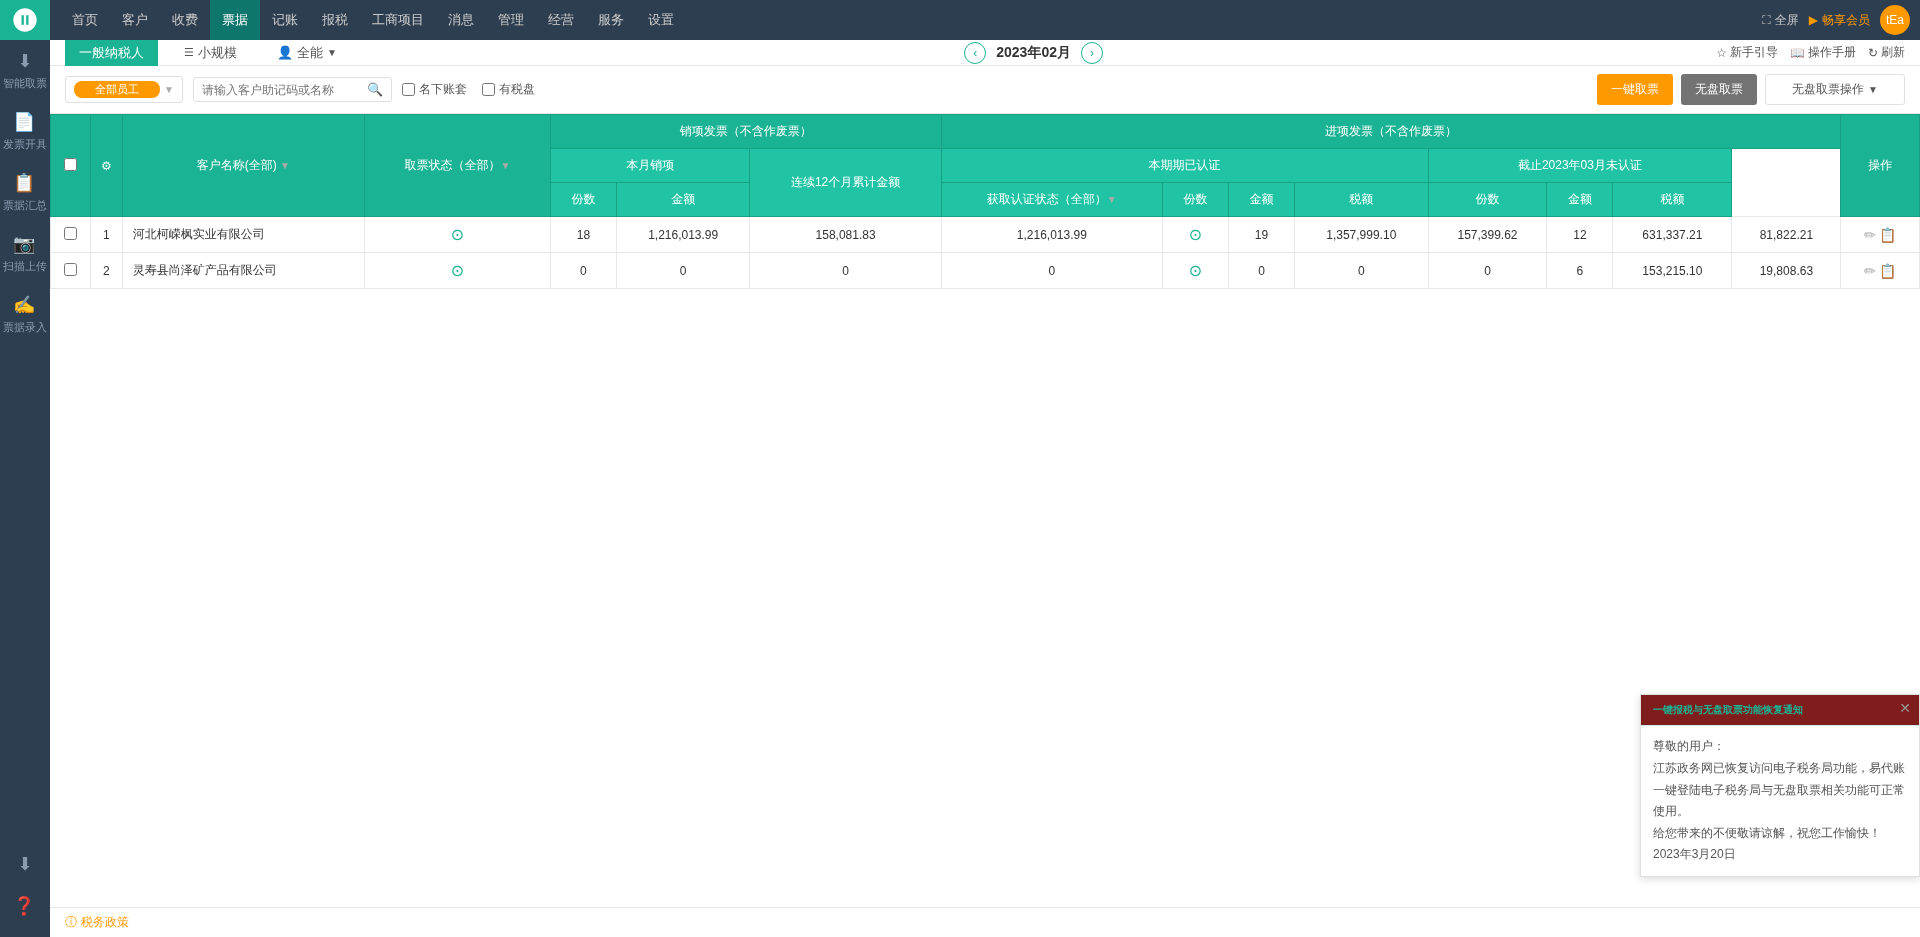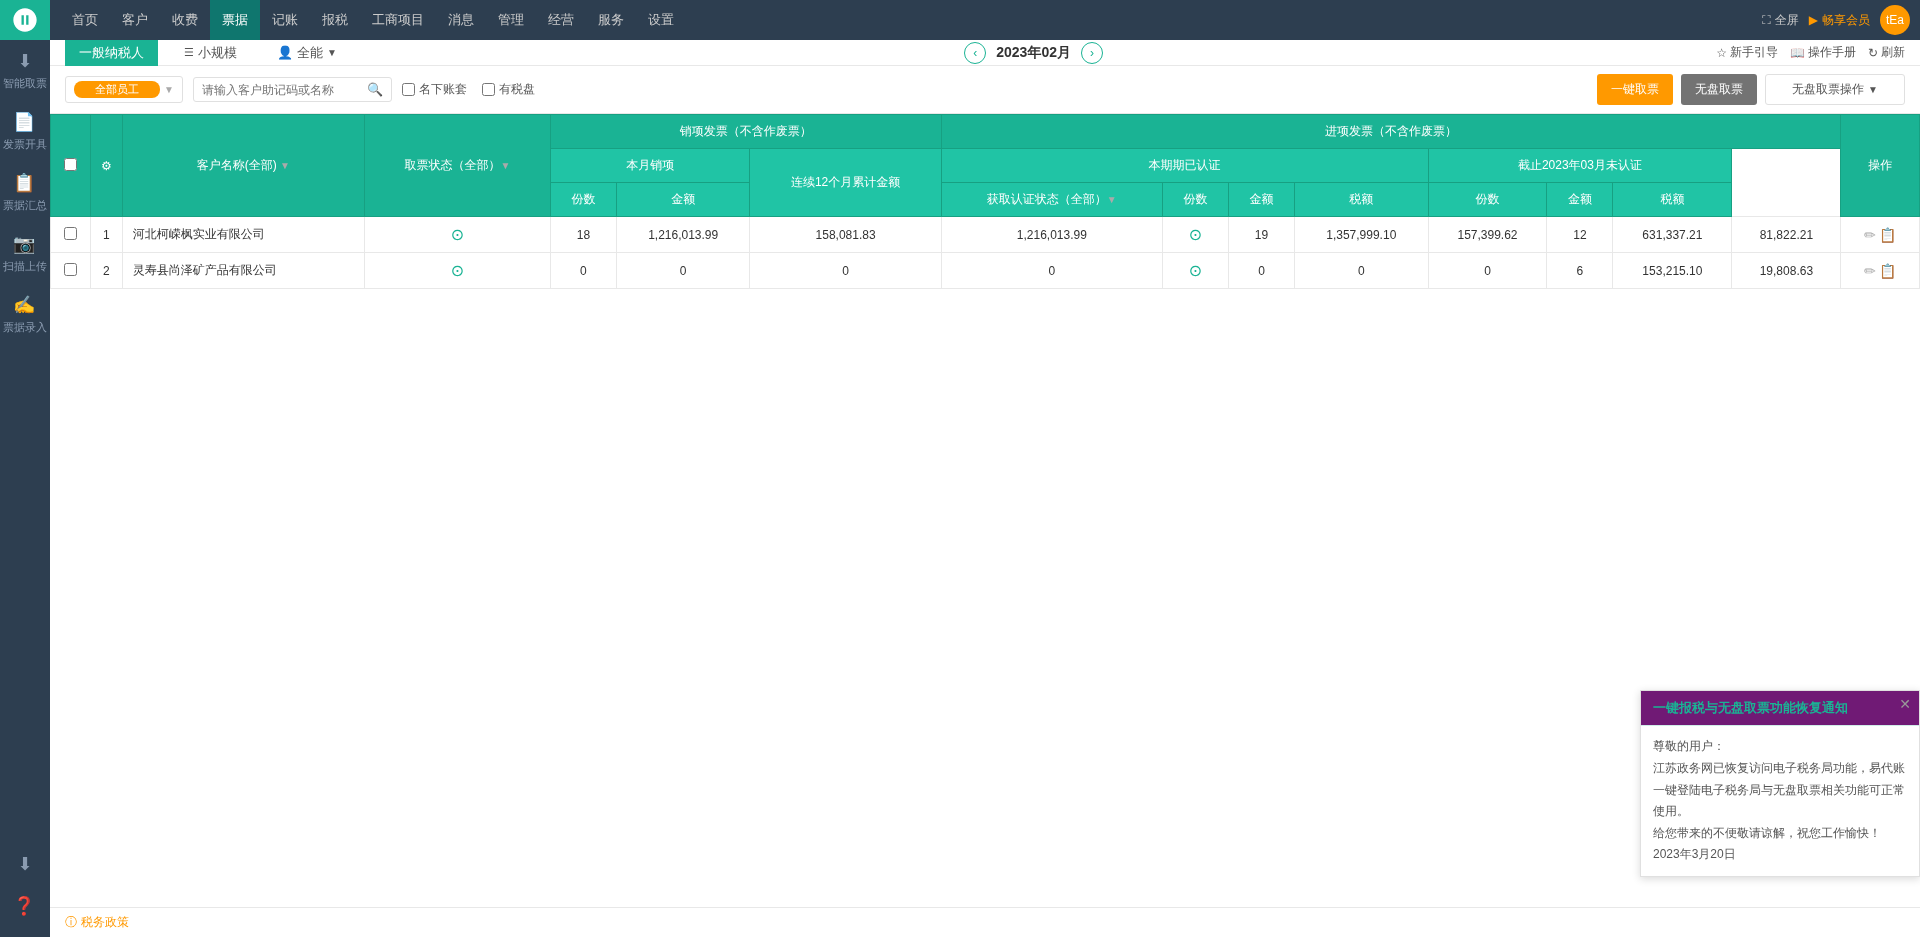--- a/index.html
+++ b/index.html
@@ -251,23 +251,23 @@
       z-index: 300;
     }
     .notification-close {
       position: absolute;
       top: 5px; right: 8px;
       cursor: pointer;
       color: #999;
       font-size: 14px;
     }
     .notification-header {
-      background: #701a75;
+      background: #7f1d1d;
       padding: 8px 12px;
-      font-size: 13px;
+      font-size: 10px;
       font-weight: bold;
       color: #1ab394;
       border-bottom: 1px solid #d0ede8;
     }
     .notification-body {
       padding: 10px 12px;
       font-size: 12px;
       color: #555;
       line-height: 1.8;
     }

